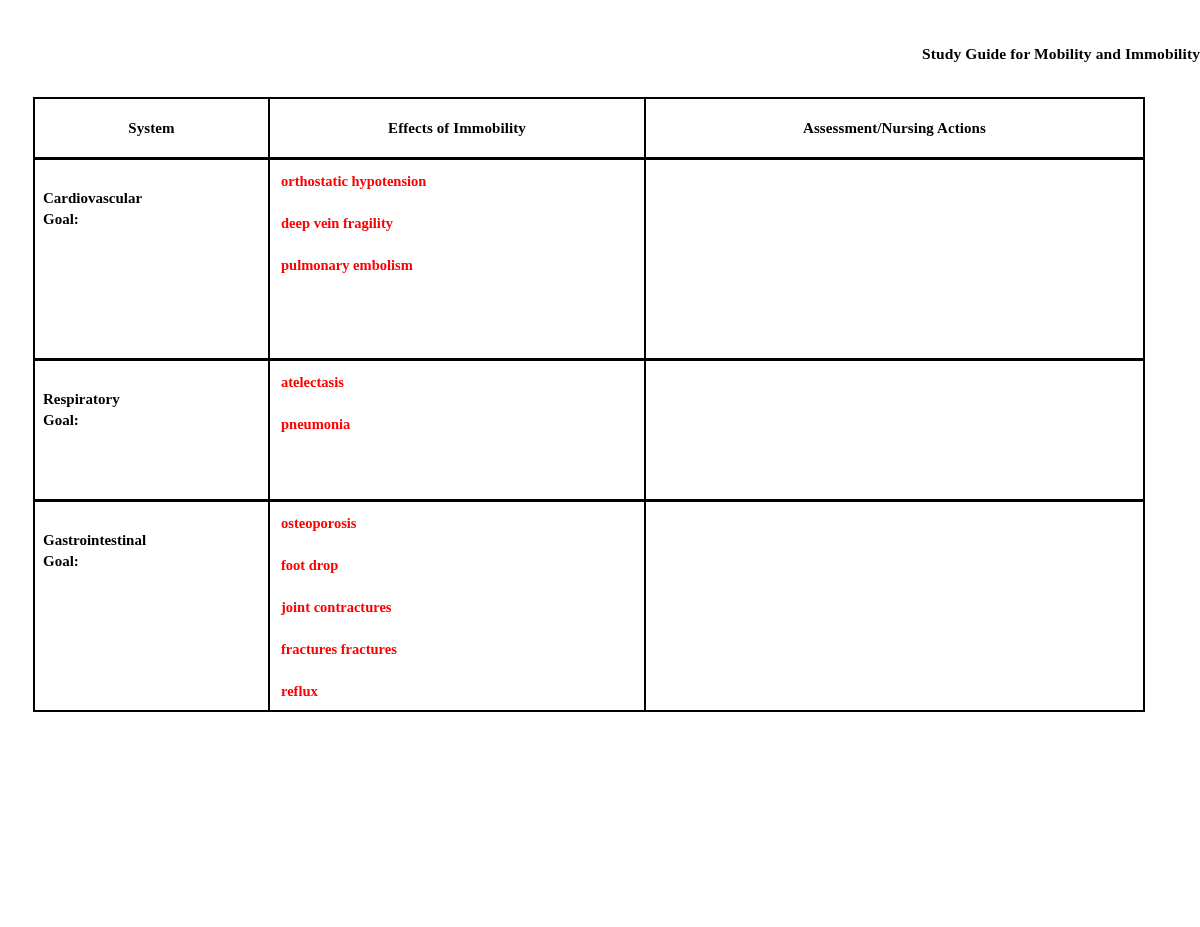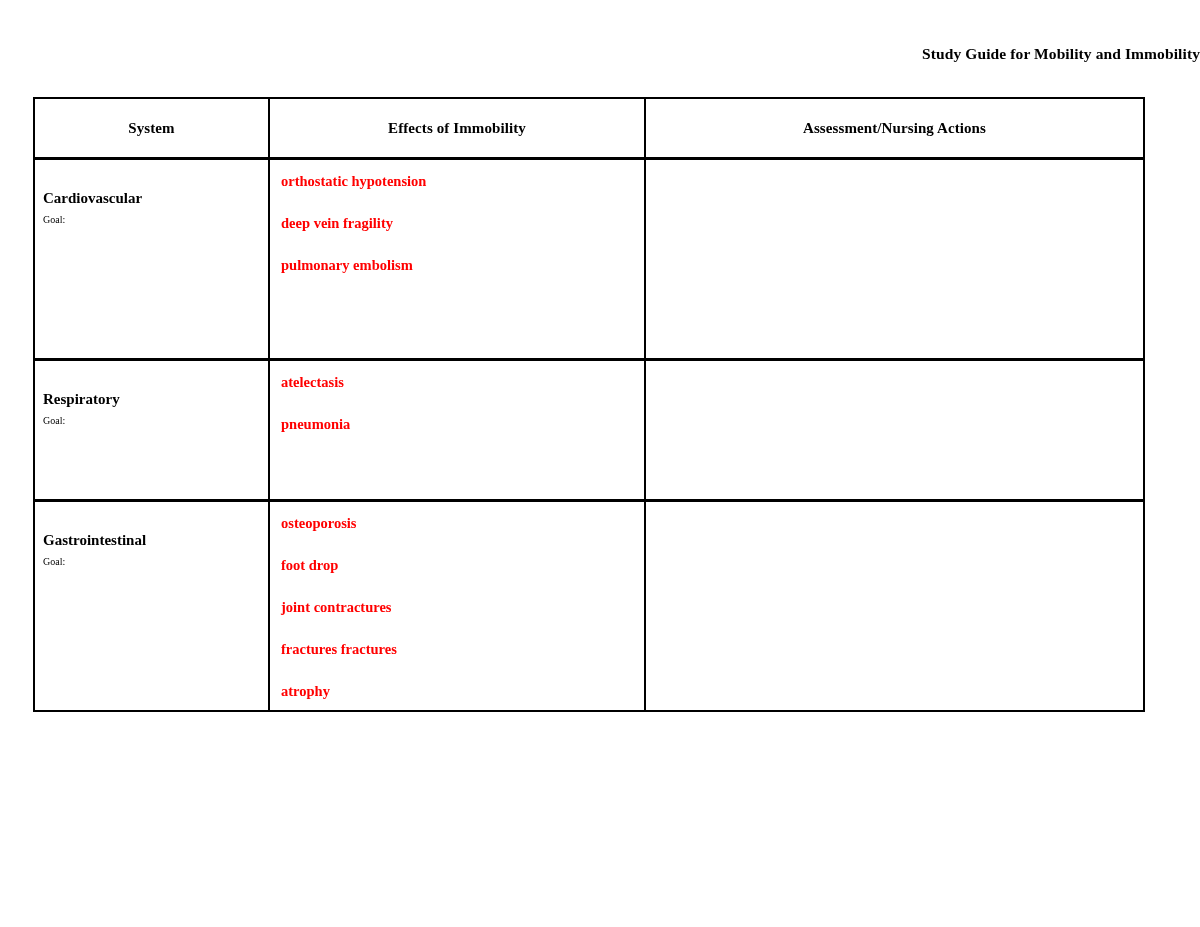--- a/index.html
+++ b/index.html
@@ -79,22 +79,22 @@
     padding-left: 8px;
   }
   .sys-name {
     font-size: 15px;
     font-weight: bold;
     line-height: 21px;
     display: block;
     white-space: nowrap;
   }
   .sys-goal {
-    font-size: 10px;
-    font-weight: normal;
+    font-size: 15px;
+    font-weight: bold;
     line-height: 21px;
     display: block;
   }
   .effects-list {
     list-style: none;
     margin: 0;
     padding: 0;
   }
   .effects-list li {
     font-size: 14.5px;
@@ -198,21 +198,21 @@
             <span class="sys-goal">Goal:</span>
           </div>
         </td>
         <td class="effects-cell">
           <div class="cell-inner">
             <ul class="effects-list">
               <li style="color: rgb(255, 0, 0);">osteoporosis</li>
               <li style="color: rgb(255, 0, 0);">foot drop</li>
               <li style="color: rgb(255, 0, 0);">joint contractures</li>
               <li style="color: rgb(255, 0, 0);">fractures fractures</li>
-              <li style="color: rgb(255, 0, 0);">atrophy</li>
+              <li style="color: rgb(255, 0, 0);">reflux</li>
             </ul>
           </div>
         </td>
         <td class="actions-cell">
           <div class="cell-inner"></div>
         </td>
       </tr>
 
     </tbody>
   </table>

